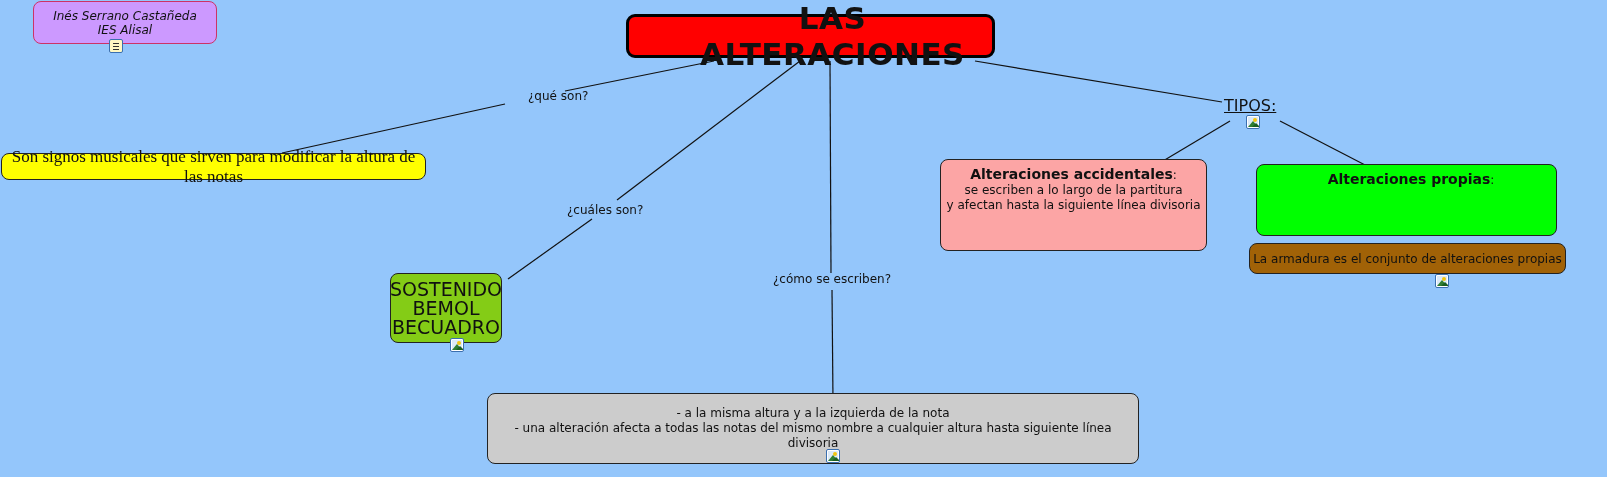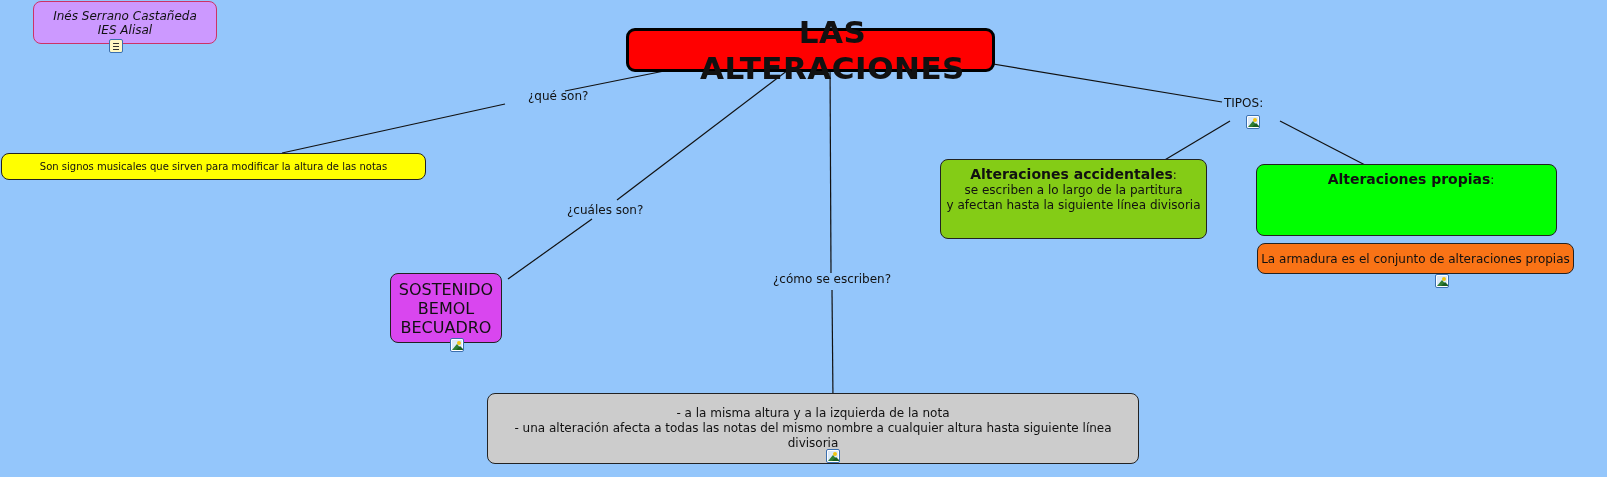--- a/index.html
+++ b/index.html
@@ -28,30 +28,30 @@
   .res-icon .sun { position:absolute; right:2px; top:2px; width:4px; height:4px; border-radius:50%; background:#f1c40f; }
   .res-icon .hill { position:absolute; left:1px; bottom:1px; width:0; height:0;
     border-left:5px solid transparent; border-right:5px solid transparent; border-bottom:6px solid #2e7d32; }
   .res-icon .hill2 { position:absolute; left:5px; bottom:1px; width:0; height:0;
     border-left:4px solid transparent; border-right:4px solid transparent; border-bottom:4px solid #1b5e20; }
   .res-icon.doc { background:#fff8c4; }
   .res-icon.doc .ln { position:absolute; left:3px; right:3px; height:1px; background:#333; }
 
   #author { left:33px; top:1px; width:184px; height:43px; background:#cc99ff; border-color:#cc3366;
     font-style:italic; font-size:12px; line-height:14px; }
-  #title { left:626px; top:28px; width:369px; height:44px; background:#ff0000; border:3px solid #000;
+  #title { left:626px; top:14px; width:369px; height:44px; background:#ff0000; border:3px solid #000;
     border-radius:9px; font-weight:bold; font-size:31px; letter-spacing:0.5px;padding-left:44px; }
-  #que-node { left:1px; top:153px; width:425px; height:27px; background:#ffff00; font-size:10px; }
-  #cuales-node { left:390px; top:273px; width:112px; height:70px; background:#d946ef; font-size:16px; line-height:19px; }
+  #que-node { left:1px; top:153px; width:425px; height:27px; background:#ffff00; font-size:17px;font-family:Liberation Serif, serif; }
+  #cuales-node { left:390px; top:273px; width:112px; height:70px; background:#84cc16; font-size:19px; line-height:19px; }
   #como-node { left:487px; top:393px; width:652px; height:71px; background:#cccccc; font-size:12px; line-height:15px; }
-  #acc-node { left:940px; top:159px; width:267px; height:80px; background:#84cc16; font-size:12px; line-height:15px; justify-content:flex-start; padding-top:5px; }
+  #acc-node { left:940px; top:159px; width:267px; height:92px; background:#fca5a5; font-size:12px; line-height:15px; justify-content:flex-start; padding-top:5px; }
   #prop-node { left:1256px; top:164px; width:301px; height:72px; background:#00ff00; font-size:12px; line-height:15px; justify-content:flex-start; padding-top:5px;padding-left:9px; }
-  #armadura-node { left:1249px; top:243px; width:317px; height:31px; background:#f97316; font-size:12px;margin-left:8px; }
+  #armadura-node { left:1249px; top:243px; width:317px; height:31px; background:#a16207; font-size:12px; }
   .strong-title { font-weight:bold; font-size:14px; line-height:18px; }
-  #tipos-label { font-size:12px; }
+  #tipos-label { font-size:16px;text-decoration:underline; }
 </style>
 </head>
 <body>
 
 <svg class="links" viewBox="0 0 1607 477">
   <g stroke="#111" stroke-width="1.2" fill="none">
 
     <line x1="714" y1="61" x2="565" y2="91"></line>
     <line x1="505" y1="104" x2="282" y2="153"></line>
 

